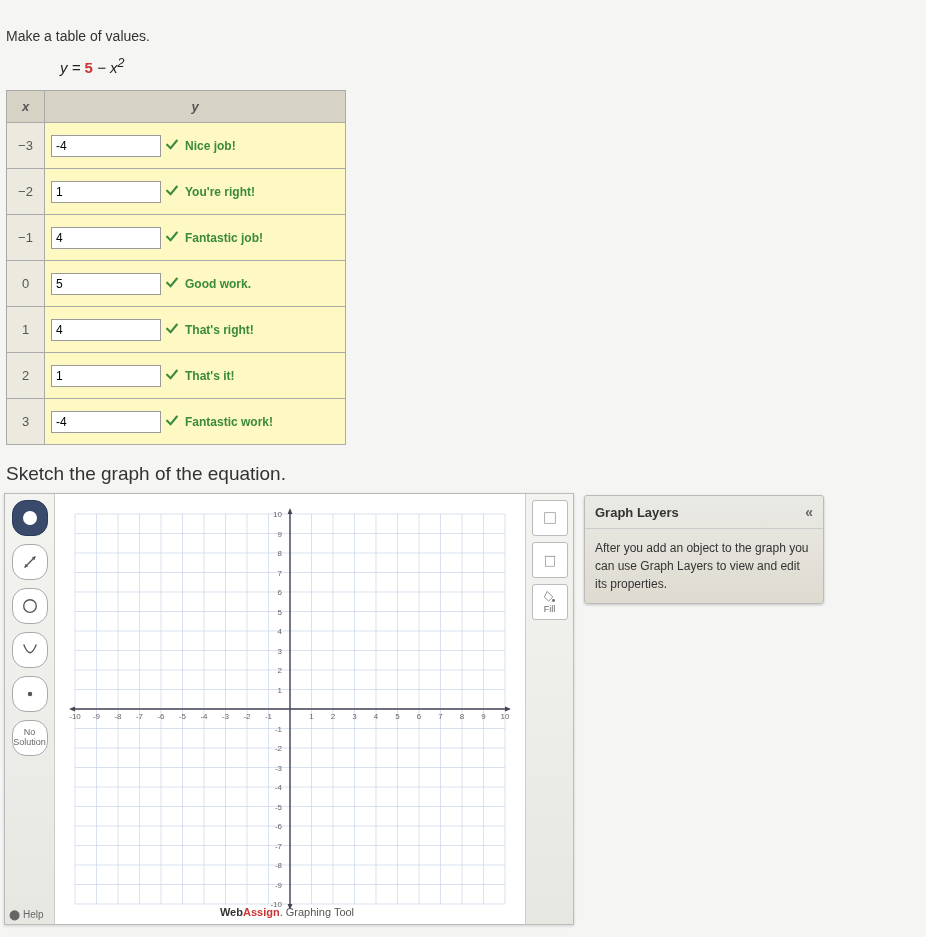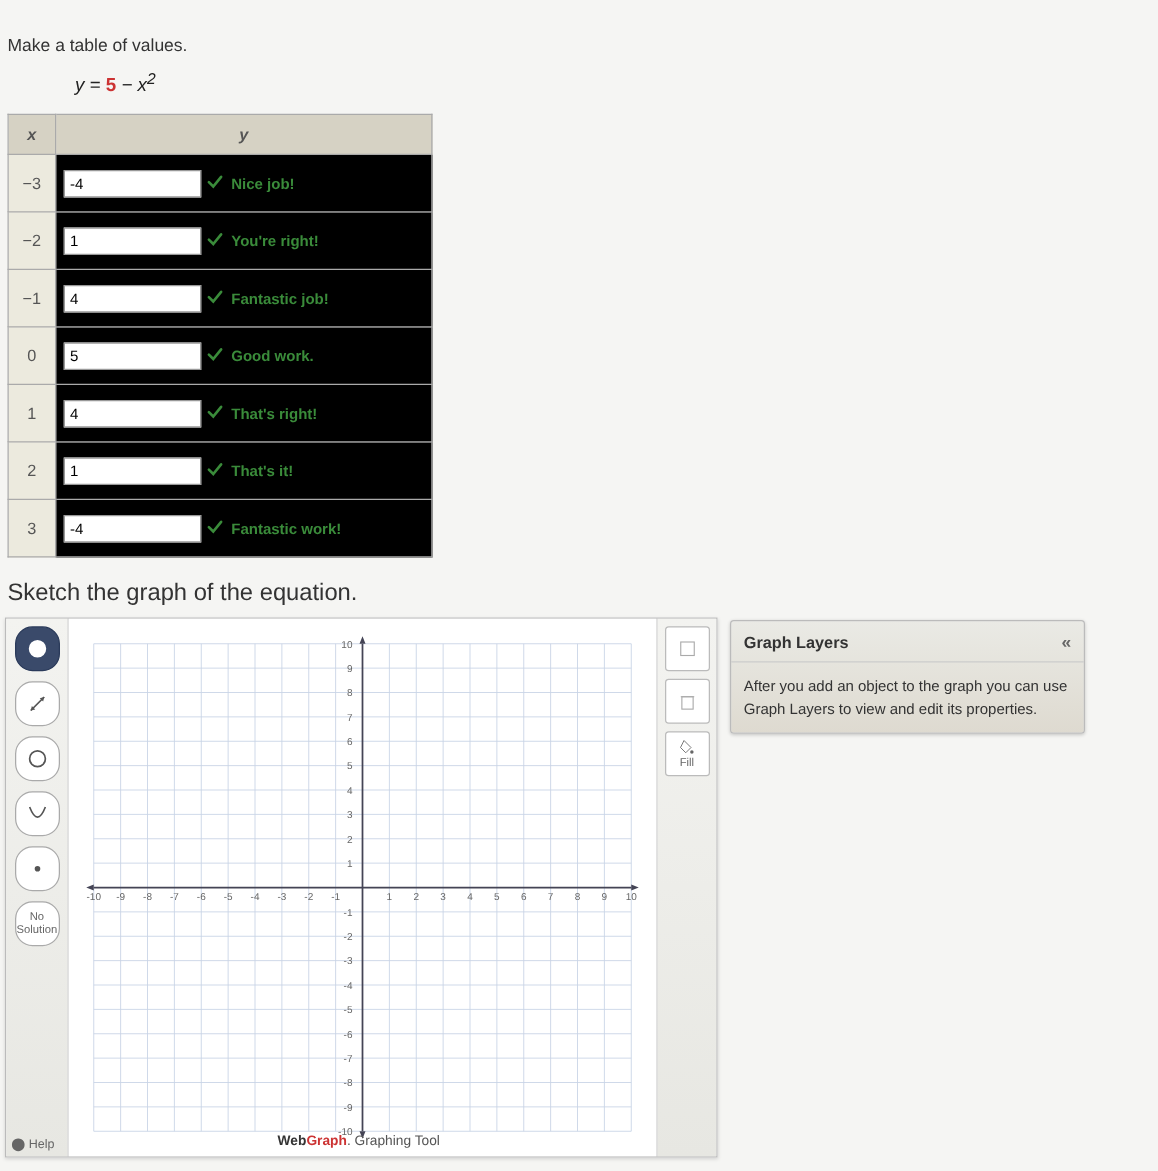--- a/index.html
+++ b/index.html
@@ -30,21 +30,21 @@
   .val-table {
     border-collapse: collapse;
     margin: 4px 6px 12px;
     width: 340px;
   }
   .val-table th, .val-table td {
     border: 1px solid #aaa;
     padding: 8px 6px;
     text-align: center;
     font-size: 13px;
-    background: #000000;
+    background: #fef9c3;
   }
   .val-table th {
     background: #d6d2c4;
     font-style: italic;
     font-weight: bold;
     color: #555;
     height: 30px;
   }
   .val-table th:first-child { width: 38px; }
   .val-table td.xcol {
@@ -178,21 +178,21 @@
     font-size: 11px;
     color: #555;
   }
   .footer-brand .wa1 { font-weight: bold; color: #333;}
   .footer-brand .wa2 { color: #c33; font-weight: bold;}
 
   
   .layers-panel {
     margin-left: 10px;
     margin-top: 4px;
-    width: 284px;
+    width: 240px;
     background: linear-gradient(#eaeae5,#dedad0);
     border: 1px solid #bbb;
     border-radius: 3px;
     box-shadow: 0 1px 3px rgba(0,0,0,0.2);
   }
   .layers-head {
     display: flex;
     justify-content: space-between;
     align-items: center;
     padding: 8px 10px;
@@ -421,21 +421,21 @@
       <div class="side-btn">
         <svg class="icon" viewBox="0 0 20 20" style="width:14px;height:14px">
             <path d="M6 2 L14 10 L8 16 L2 10 Z" fill="none" stroke="#666"></path>
             <circle cx="15" cy="15" r="2" fill="#666"></circle>
           </svg>
         <span>Fill</span>
       </div>
     </div>
 
     <div class="footer-brand">
-      <span class="wa1">Web</span><span class="wa2">Graph</span><span>. Graphing Tool</span>
+      <span class="wa1">Web</span><span class="wa2">Assign</span><span>. Graphing Tool</span>
     </div>
   </div>
 
   <div class="layers-panel">
     <div class="layers-head">
       <span>Graph Layers</span>
       <span class="collapse-icon">«</span>
     </div>
     <div class="layers-body">After you add an object to the graph you can use Graph Layers to view and edit its properties.</div>
   </div>

